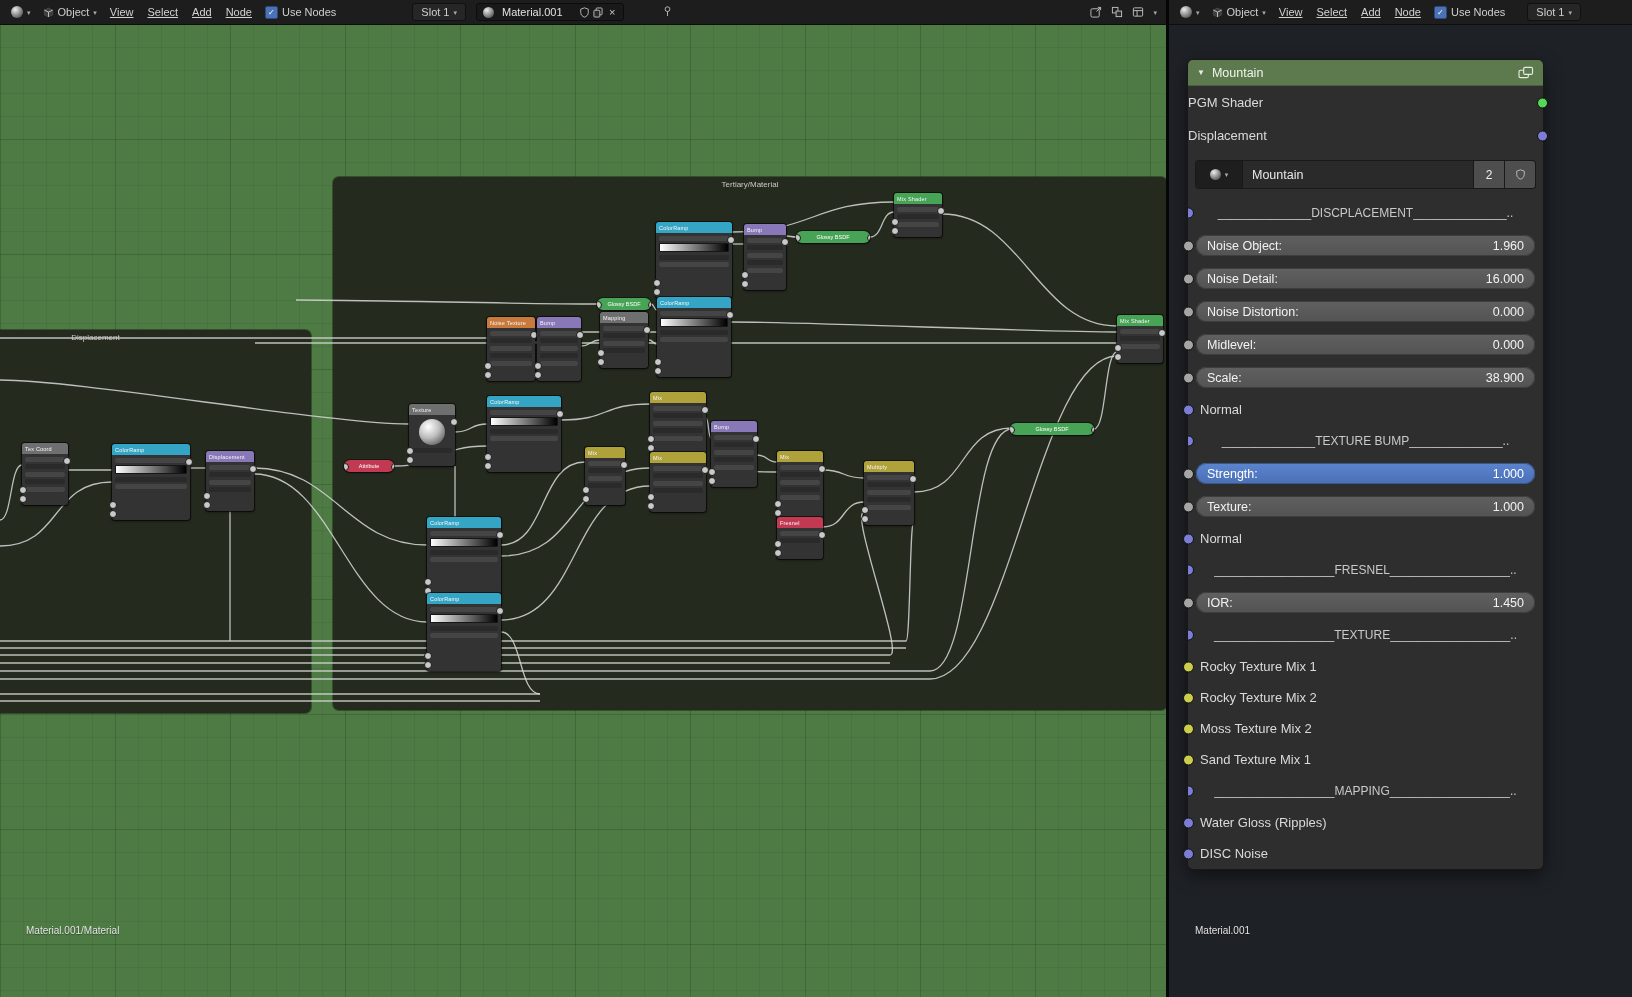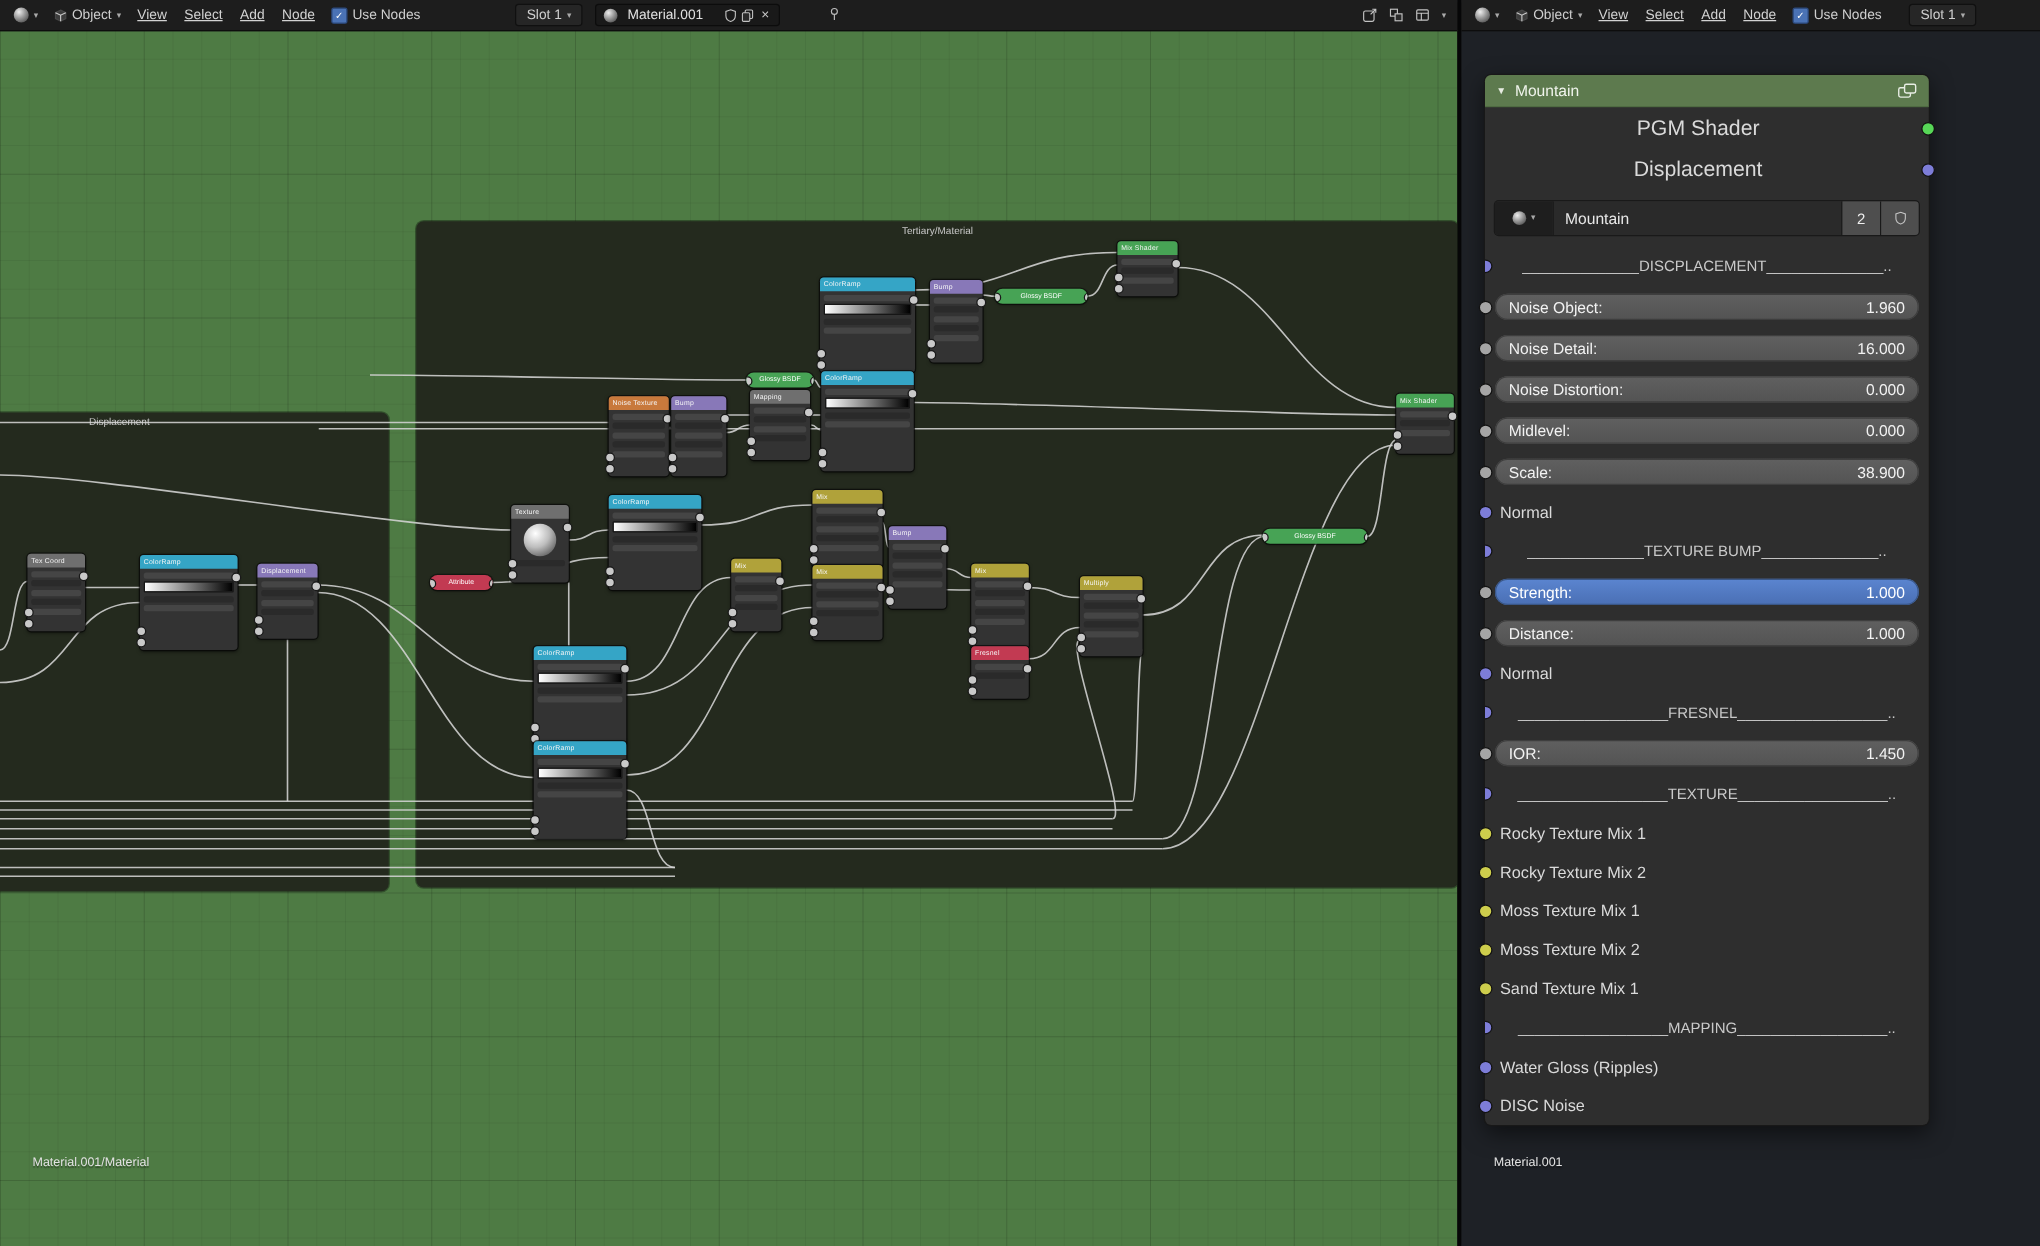--- a/index.html
+++ b/index.html
@@ -55,22 +55,22 @@
 
   
   .canvas-r{position:absolute;top:24px;left:0;right:0;bottom:0;background:#1e2126;overflow:hidden;}
   .canvas-r .status{left:26px;top:901px;}
   .mnode{position:absolute;left:19px;top:36px;width:355px;background:#2e2e2e;border-radius:5px;
          box-shadow:0 0 0 1px #181818,0 6px 18px rgba(0,0,0,.55);}
   .mnode-h{height:25px;background:#5d7a4e;border-radius:5px 5px 0 0;display:flex;align-items:center;gap:7px;
            padding:0 9px;color:#f0f4ec;font-size:12.5px;border-bottom:1px solid #46603a;}
   .mnode-h .tri{font-size:8px;color:#e7ece2;}
   .mnode-h .sp{flex:1;}
-  .m-out{height:33px;display:flex;align-items:center;justify-content:center;padding-right:14px;
-         color:#dadada;font-size:17px;position:relative;}
+  .m-out{height:33px;display:flex;align-items:center;justify-content:flex-start;padding-right:14px;
+         color:#dadada;font-size:13px;position:relative;}
   .m-sel{height:27px;margin:9px 8px;display:flex;border-radius:3px;overflow:hidden;box-shadow:0 0 0 1px #191919;}
   .sel-browse{width:46px;background:#1e1e1e;display:flex;align-items:center;justify-content:center;gap:4px;}
   .sel-name{flex:1;background:#2a2a2a;display:flex;align-items:center;padding-left:9px;color:#e8e8e8;font-size:12.5px;
             border-left:1px solid #191919;border-right:1px solid #191919;}
   .sel-count{width:30px;background:#4e4e4e;display:flex;align-items:center;justify-content:center;color:#efefef;
              font-size:12px;border-right:1px solid #191919;}
   .sel-shield{width:30px;background:#4e4e4e;display:flex;align-items:center;justify-content:center;}
   .m-head{height:32px;display:flex;align-items:center;justify-content:center;color:#c9c9c9;font-size:12px;
           overflow:hidden;white-space:nowrap;position:relative;}
   .m-slider{height:33px;padding:0 8px;display:flex;align-items:center;position:relative;}
@@ -628,21 +628,21 @@
             <div class="m-slider hl">
               <span class="sock l" style="background: rgb(165, 165, 165);"></span>
               <div class="box">
                 <span>Strength:</span>
                 <span>1.000</span>
               </div>
             </div>
             <div class="m-slider">
               <span class="sock l" style="background: rgb(165, 165, 165);"></span>
               <div class="box">
-                <span>Distance:</span>
+                <span>Texture:</span>
                 <span>1.000</span>
               </div>
             </div>
             <div class="m-label">
               <span class="sock l" style="background: rgb(125, 125, 216);"></span>
               <span>Normal</span>
             </div>
             <div class="m-head">
               <span>__________________FRESNEL__________________..</span>
               <span class="sock l" style="background: rgb(125, 125, 216);"></span>
@@ -658,24 +658,20 @@
               <span>__________________TEXTURE__________________..</span>
               <span class="sock l" style="background: rgb(125, 125, 216);"></span>
             </div>
             <div class="m-label">
               <span class="sock l" style="background: rgb(205, 205, 76);"></span>
               <span>Rocky Texture Mix 1</span>
             </div>
             <div class="m-label">
               <span class="sock l" style="background: rgb(205, 205, 76);"></span>
               <span>Rocky Texture Mix 2</span>
-            </div>
-            <div class="m-label">
-              <span class="sock l" style="background: rgb(205, 205, 76);"></span>
-              <span>Moss Texture Mix 1</span>
             </div>
             <div class="m-label">
               <span class="sock l" style="background: rgb(205, 205, 76);"></span>
               <span>Moss Texture Mix 2</span>
             </div>
             <div class="m-label">
               <span class="sock l" style="background: rgb(205, 205, 76);"></span>
               <span>Sand Texture Mix 1</span>
             </div>
             <div class="m-head">

